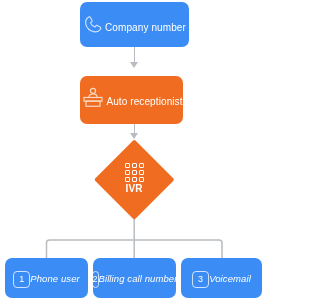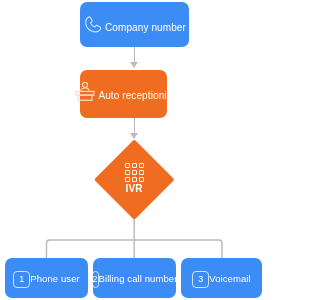--- a/index.html
+++ b/index.html
@@ -72,22 +72,22 @@
     top: 2px;
     width: 109px;
     height: 45px;
     padding-top: 3px;
   }
   #company-number .node-label { margin-top: 3px; }
 
   
   #auto-receptionist {
     left: 80px;
-    top: 70px;
-    width: 87px;
+    top: 76px;
+    width: 103px;
     height: 48px;
     padding-top: 0;
   }
   #auto-receptionist .node-label { margin-top: 3px; }
 
   
   #ivr-wrap {
     position: absolute;
     left: 94px;
     top: 139px;
@@ -123,21 +123,21 @@
 
   
   .node-bottom {
     top: 258px;
     height: 40px;
     padding-top: 2px;
   }
   #phone-user { left: 5px; width: 83px; }
   #billing-call-queue { left: 93px; width: 83px; }
   #voicemail { left: 181px; width: 81px; }
-  .node-bottom .node-label { margin-top: 0; font-size: 9.5px; }
+  .node-bottom .node-label { margin-top: 0; font-size: 9.5px; font-style: italic; }
 
   
   .icon { display: block; }
 
   .badge {
     width: 17px;
     height: 17px;
     border: 1.2px solid rgba(255,255,255,0.75);
     border-radius: 4px;
     display: flex;

